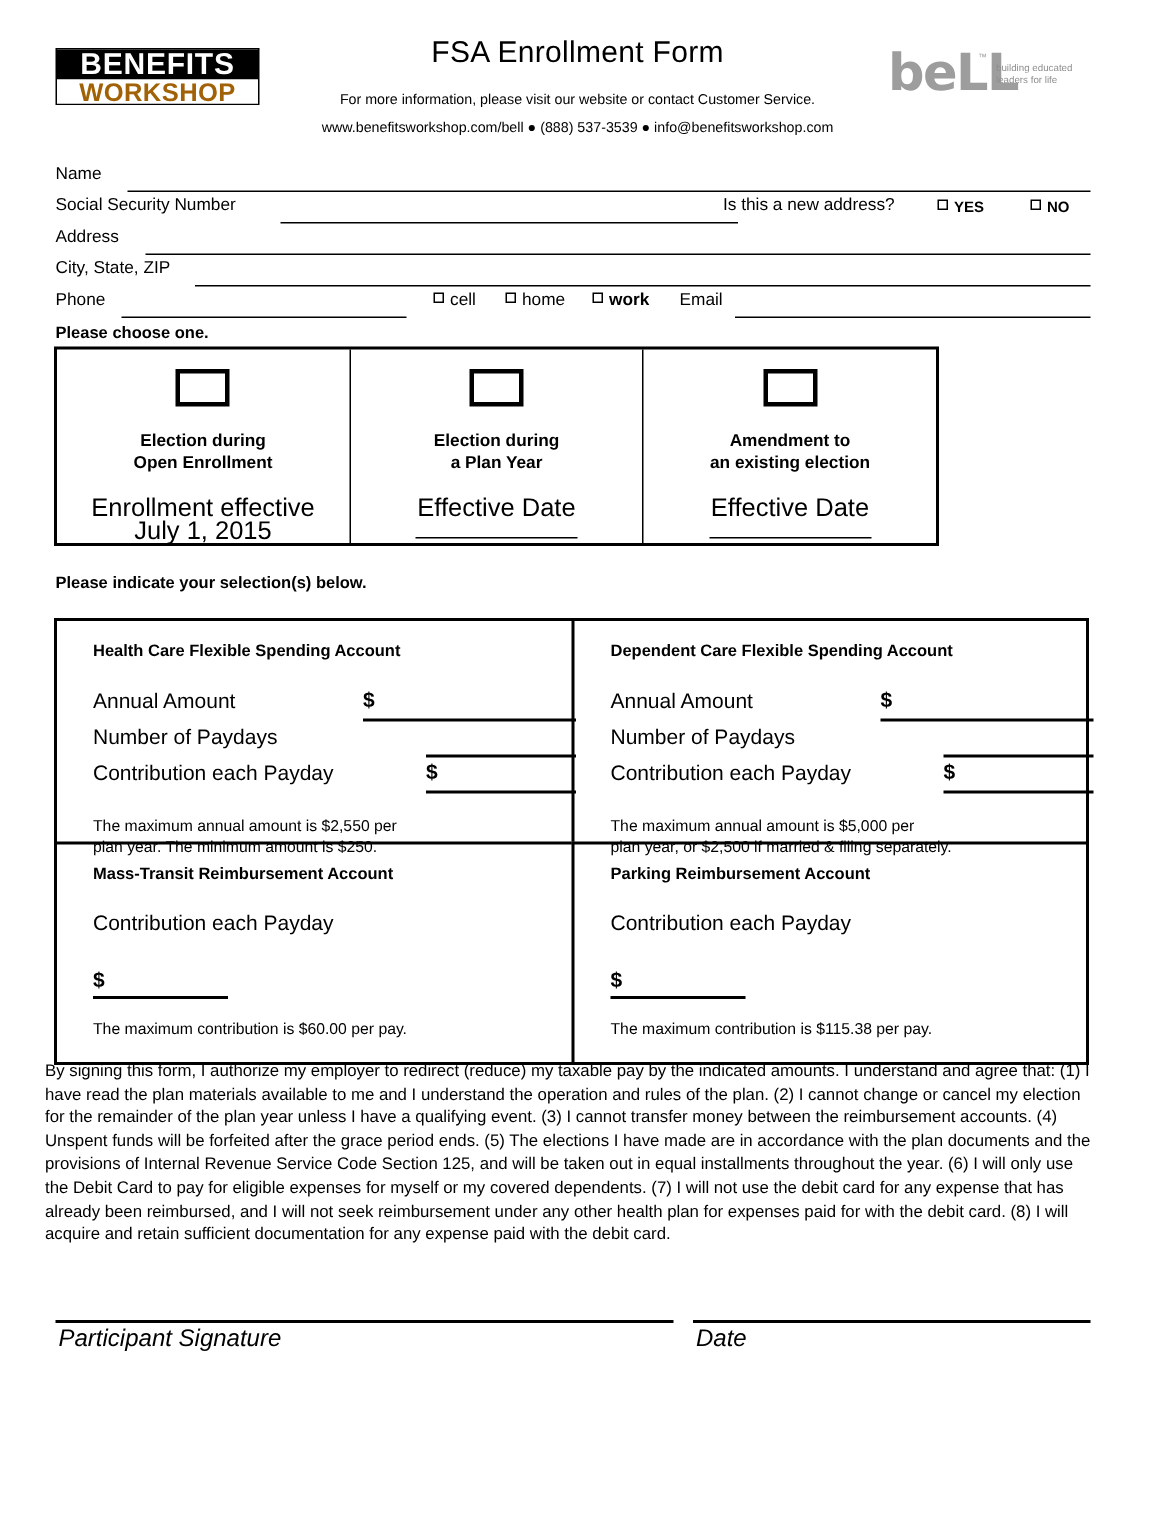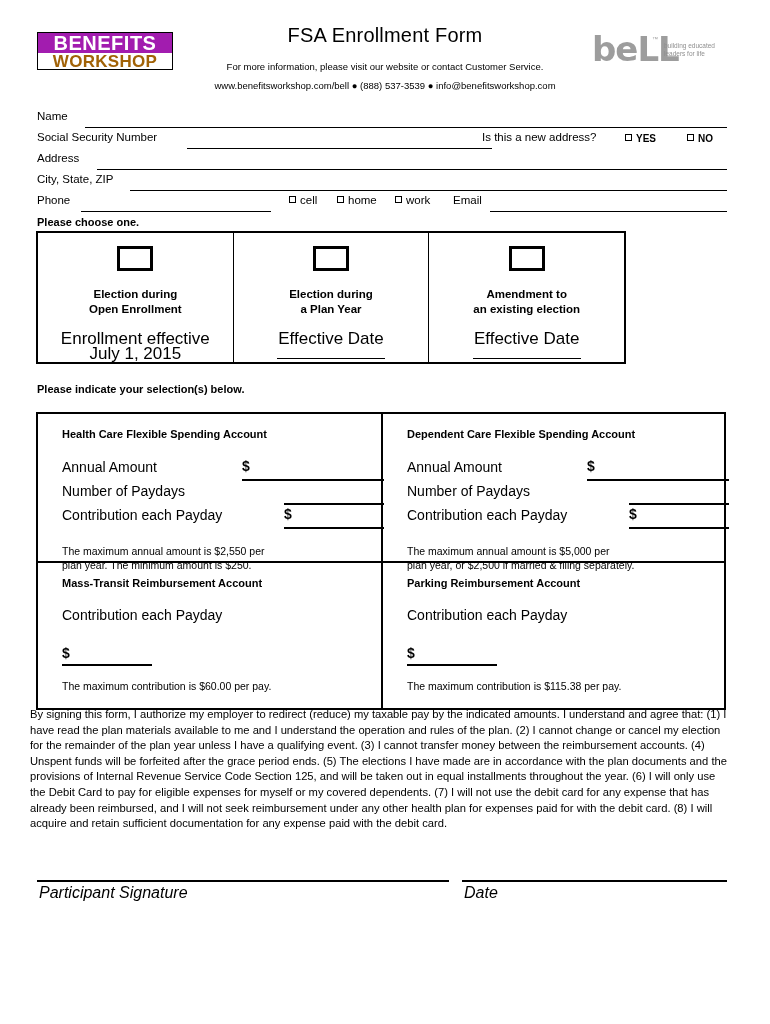--- a/index.html
+++ b/index.html
@@ -23,21 +23,21 @@
   .logo-bw {
     position: absolute;
     left: 37px;
     top: 32px;
     width: 136px;
     height: 38px;
     border: 1px solid #000;
     background: #ffffff;
   }
   .logo-bw .lb-top {
-    background: #a21caf;
+    background: #000000;
     color: #ffffff;
     font-weight: bold;
     font-size: 20px;
     letter-spacing: 0.5px;
     line-height: 20px;
     height: 20px;
     text-align: center;
     font-family: "Liberation Sans", sans-serif;
     overflow: hidden;
   }
@@ -343,21 +343,21 @@
 
   <div class="frow">
     <span class="flabel" style="left:0;">Phone</span>
     <span class="fline" style="left:44px; width:190px;"></span>
     <span class="chkgrp" style="left:252px;">
       <span class="chk"></span><span>cell</span>
     </span>
     <span class="chkgrp" style="left:300px;">
       <span class="chk"></span><span>home</span>
     </span>
-    <span class="chkgrp" style="left:358px;">
+    <span class="chkgrp" style="left:358px;font-weight:bold;">
       <span class="chk"></span><span>work</span>
     </span>
     <span class="chkgrp" style="left:416px;">Email</span>
     <span class="fline" style="left:453px; width:237px;"></span>
   </div>
 </div>
 
 <div class="sect-label" style="left:37px; top:216px;">Please choose one.</div>
 
 <div class="choose-box">

